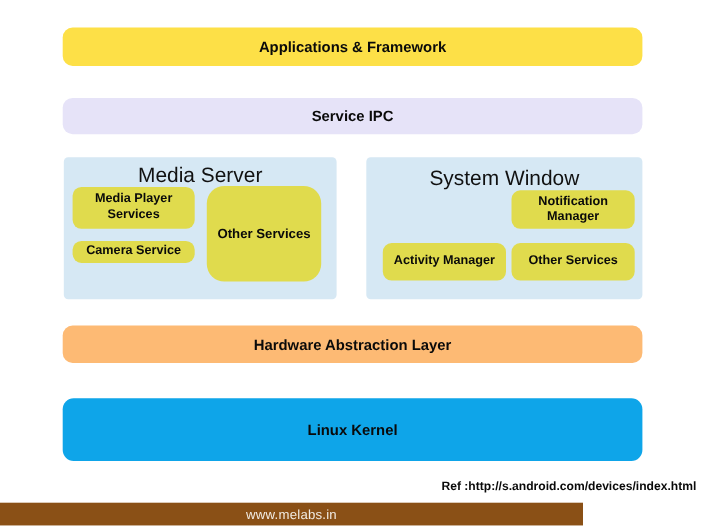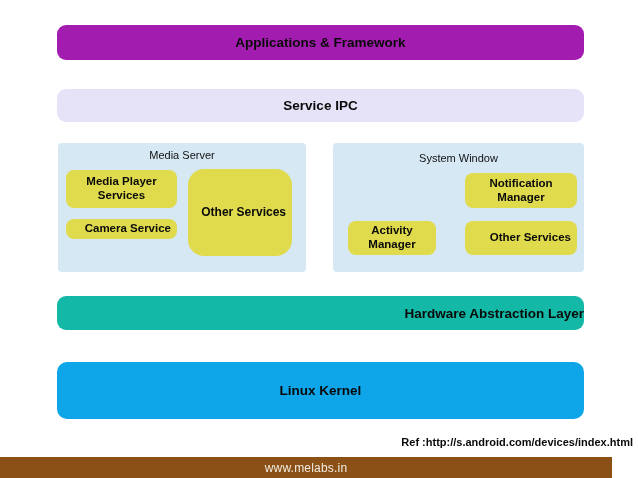--- a/index.html
+++ b/index.html
@@ -22,95 +22,94 @@
     display: flex;
     align-items: center;
     justify-content: center;
     font-weight: bold;
     font-size: 13.5px;
     color: #0a0a0a;
     text-align: center;
   }
   .band-apps {
     top: 25px; height: 35px;
-    background: #a21caf;
+    background: #fde047;
     border-radius: 9px;
   }
   .band-binder {
     top: 89px; height: 33px;
     background: #e6e3f8;
     border-radius: 9px;
   }
   .band-hal {
     top: 296px; height: 34px;
-    background: #14b8a6;
+    background: #fdba74;
     border-radius: 9px;
-    justify-content: flex-end;
   }
   .band-kernel {
     top: 362px; height: 57px;
     background: #0ea5e9;
     border-radius: 10px;
   }
   .container {
     position: absolute;
     top: 143px;
     height: 129px;
     background: #d6e8f4;
     border-radius: 4px;
   }
   .container-media { left: 58px; width: 248px; }
   .container-system { left: 333px; width: 251px; }
   .container-title {
     position: absolute;
     left: 0; right: 0;
     text-align: center;
-    font-size: 11px;
+    font-size: 19px;
     font-weight: normal;
     color: #111111;
   }
   .container-media .container-title { top: 6px; }
   .container-system .container-title { top: 9px; }
   .chip {
     position: absolute;
     background: #e0db4d;
     border-radius: 8px;
     display: flex;
     align-items: center;
-    justify-content: flex-end;
+    justify-content: center;
     text-align: center;
     font-weight: bold;
     font-size: 11.5px;
     line-height: 1.18;
     color: #0a0a0a;
     padding: 2px 6px;
     box-sizing: border-box;
   }
   .chip-mps    { left: 8px;   top: 27px; width: 111px; height: 38px; }
   .chip-cam    { left: 8px;   top: 76px; width: 111px; height: 20px; }
   .chip-others-media { left: 130px; top: 26px; width: 104px; height: 87px; border-radius: 16px; font-size: 12px; }
   .chip-wm     { left: 15px;  top: 27px; width: 112px; height: 33px; }
   .chip-nm     { left: 132px; top: 30px; width: 112px; height: 35px; }
-  .chip-am     { left: 15px;  top: 78px; width: 88px; height: 34px; }
+  .chip-am     { left: 15px;  top: 78px; width: 112px; height: 34px; }
   .chip-others-system { left: 132px; top: 78px; width: 112px; height: 34px; }
   .ref-text {
     position: absolute;
     top: 436px;
     right: 5px;
     font-size: 11px;
     font-weight: bold;
     color: #0a0a0a;
     white-space: nowrap;
     text-align: center;
   }
   .footer-bar {
     position: absolute;
     left: 0;
     top: 457px;
-    width: 612px;
+    width: 530px;
     height: 21px;
     background: #8a5016;
     display: flex;
     align-items: center;
     justify-content: center;
   }
   .footer-text {
     font-size: 12px;
     color: #f2ece3;
     letter-spacing: 0.2px;

